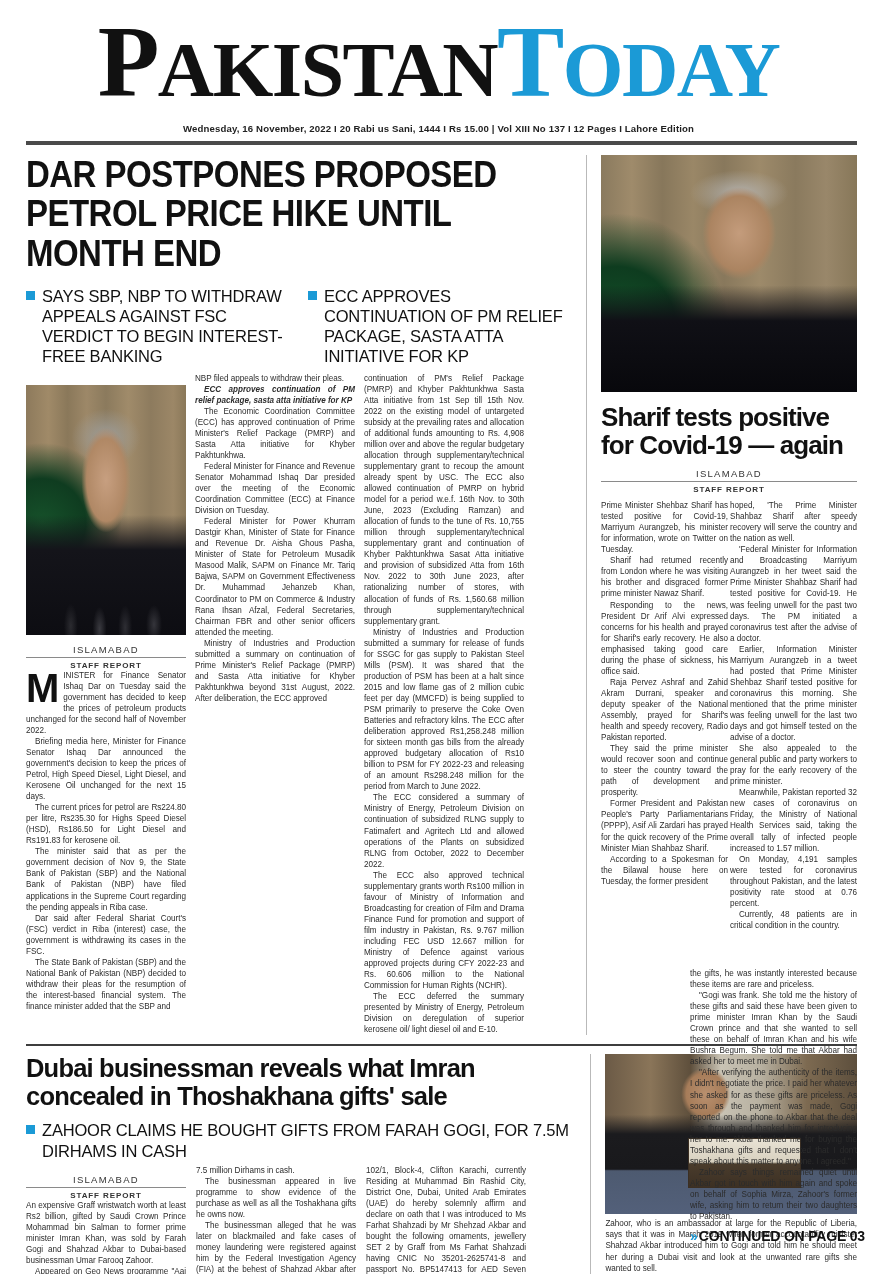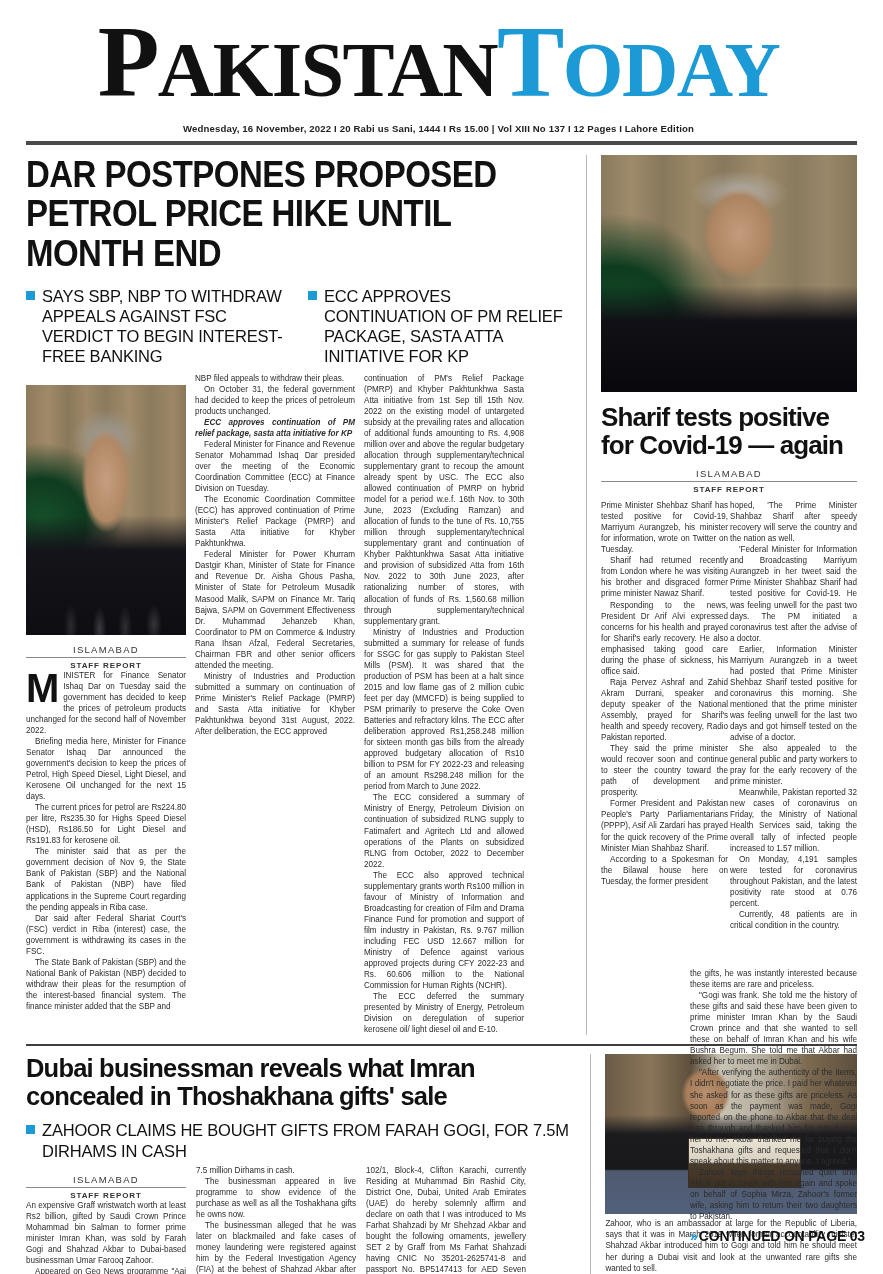--- a/index.html
+++ b/index.html
@@ -210,24 +210,23 @@
         <p class="bt nof dropcap-p">MINISTER for Finance Senator Ishaq Dar on Tuesday said the government has decided to keep the prices of petroleum products unchanged for the second half of November 2022.</p>
         <p class="bt">Briefing media here, Minister for Finance Senator Ishaq Dar announced the government's decision to keep the prices of Petrol, High Speed Diesel, Light Diesel, and Kerosene Oil unchanged for the next 15 days.</p>
         <p class="bt">The current prices for petrol are Rs224.80 per litre, Rs235.30 for Highs Speed Diesel (HSD), Rs186.50 for Light Diesel and Rs191.83 for kerosene oil.</p>
         <p class="bt">The minister said that as per the government decision of Nov 9, the State Bank of Pakistan (SBP) and the National Bank of Pakistan (NBP) have filed applications in the Supreme Court regarding the pending appeals in Riba case.</p>
         <p class="bt">Dar said after Federal Shariat Court's (FSC) verdict in Riba (interest) case, the government is withdrawing its cases in the FSC.</p>
         <p class="bt">The State Bank of Pakistan (SBP) and the National Bank of Pakistan (NBP) decided to withdraw their pleas for the resumption of the interest-based financial system. The finance minister added that the SBP and</p>
       </div>
 
       <div class="c">
         <p class="bt nof">NBP filed appeals to withdraw their pleas.</p>
-        <p class="bt">On October 31, the federal government had decided to keep the prices of petroleum products unchanged.</p>
         <p class="bt subhead-it">ECC approves continuation of PM relief package, sasta atta initiative for KP</p>
+        <p class="bt">The Economic Coordination Committee (ECC) has approved continuation of Prime Minister's Relief Package (PMRP) and Sasta Atta initiative for Khyber Pakhtunkhwa.</p>
         <p class="bt">Federal Minister for Finance and Revenue Senator Mohammad Ishaq Dar presided over the meeting of the Economic Coordination Committee (ECC) at Finance Division on Tuesday.</p>
-        <p class="bt">The Economic Coordination Committee (ECC) has approved continuation of Prime Minister's Relief Package (PMRP) and Sasta Atta initiative for Khyber Pakhtunkhwa.</p>
         <p class="bt">Federal Minister for Power Khurram Dastgir Khan, Minister of State for Finance and Revenue Dr. Aisha Ghous Pasha, Minister of State for Petroleum Musadik Masood Malik, SAPM on Finance Mr. Tariq Bajwa, SAPM on Government Effectiveness Dr. Muhammad Jehanzeb Khan, Coordinator to PM on Commerce &amp; Industry Rana Ihsan Afzal, Federal Secretaries, Chairman FBR and other senior officers attended the meeting.</p>
         <p class="bt">Ministry of Industries and Production submitted a summary on continuation of Prime Minister's Relief Package (PMRP) and Sasta Atta initiative for Khyber Pakhtunkhwa beyond 31st August, 2022. After deliberation, the ECC approved</p>
       </div>
 
       <div class="c c3">
         <p class="bt nof">continuation of PM's Relief Package (PMRP) and Khyber Pakhtunkhwa Sasta Atta initiative from 1st Sep till 15th Nov. 2022 on the existing model of untargeted subsidy at the prevailing rates and allocation of additional funds amounting to Rs. 4,908 million over and above the regular budgetary allocation through supplementary/technical supplementary grant to recoup the amount already spent by USC. The ECC also allowed continuation of PMRP on hybrid model for a period w.e.f. 16th Nov. to 30th June, 2023 (Excluding Ramzan) and allocation of funds to the tune of Rs. 10,755 million through supplementary/technical supplementary grant and continuation of Khyber Pakhtunkhwa Sasat Atta initiative and provision of subsidized Atta from 16th Nov. 2022 to 30th June 2023, after rationalizing number of stores, with allocation of funds of Rs. 1,560.68 million through supplementary/technical supplementary grant.</p>
         <p class="bt">Ministry of Industries and Production submitted a summary for release of funds for SSGC for gas supply to Pakistan Steel Mills (PSM). It was shared that the production of PSM has been at a halt since 2015 and low flame gas of 2 million cubic feet per day (MMCFD) is being supplied to PSM primarily to preserve the Coke Oven Batteries and refractory kilns. The ECC after deliberation approved Rs1,258.248 million for sixteen month gas bills from the already approved budgetary allocation of Rs10 billion to PSM for FY 2022-23 and releasing of an amount Rs298.248 million for the period from March to June 2022.</p>
         <p class="bt">The ECC considered a summary of Ministry of Energy, Petroleum Division on continuation of subsidized RLNG supply to Fatimafert and Agritech Ltd and allowed operations of the Plants on subsidized RLNG from October, 2022 to December 2022.</p>
         <p class="bt">The ECC also approved technical supplementary grants worth Rs100 million in favour of Ministry of Information and Broadcasting for creation of Film and Drama Finance Fund for promotion and support of film industry in Pakistan, Rs. 9.767 million including FEC USD 12.667 million for Ministry of Defence against various approved projects during CFY 2022-23 and Rs. 60.606 million to the National Commission for Human Rights (NCHR).</p>
         <p class="bt">The ECC deferred the summary presented by Ministry of Energy, Petroleum Division on deregulation of superior kerosene oil/ light diesel oil and E-10.</p>

